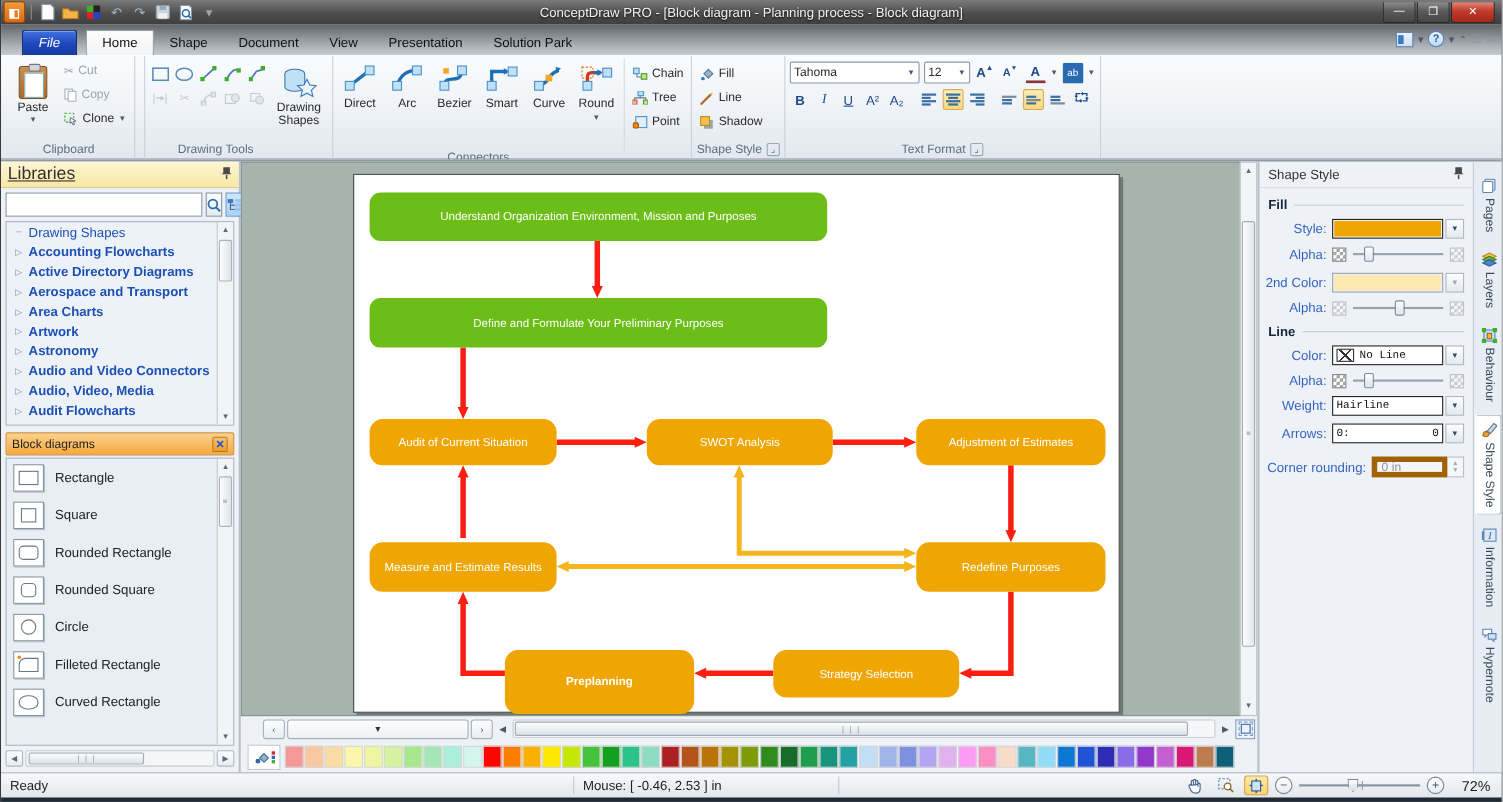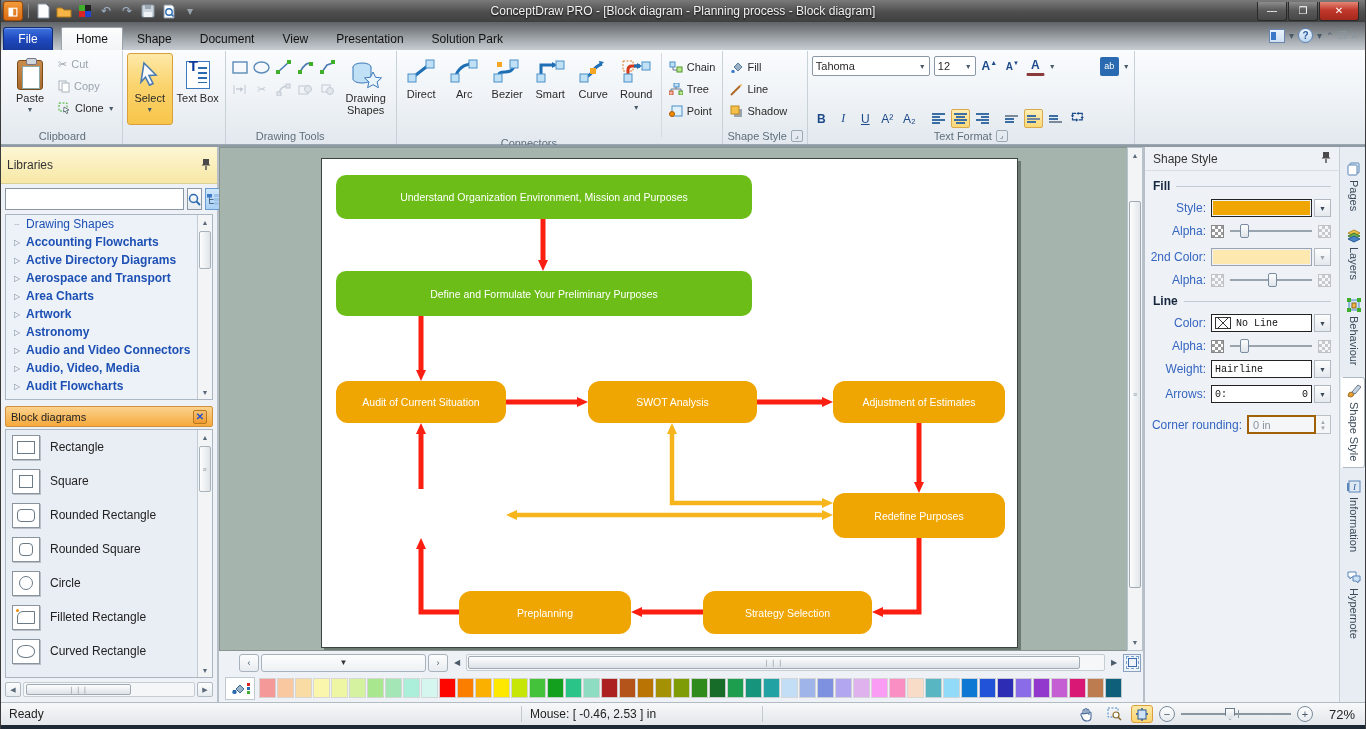--- a/index.html
+++ b/index.html
@@ -12,21 +12,21 @@
   .qat .qbtn { width:18px; height:18px; display:flex; align-items:center; justify-content:center; font-size:12px; }
   .appbtn { width:20px; height:20px; background:linear-gradient(#f39b3a,#d96a14); border:1px solid #9c4a08; border-radius:3px; display:flex; align-items:center; justify-content:center; color:#fff; font-weight:bold; font-size:11px;}
   .qsep { width:1px; height:14px; background:#8a8a8a; margin:0 2px; }
   .ttext { position:absolute; left:0; right:0; text-align:center; text-shadow:0 1px 2px #000; pointer-events:none; }
   .winbtns { margin-left:auto; display:flex; z-index:2; }
   .winbtn { width:30px; height:19px; border:1px solid #2a2a2a; border-top:none; background:linear-gradient(#8d8d8d,#5a5a5a 45%,#474747); color:#fff; display:flex; align-items:center; justify-content:center; font-size:10px; border-radius:0 0 3px 3px; margin-right:1px;}
   .winbtn.close { width:40px; background:linear-gradient(#e48776,#c1392b 45%,#a5281c); margin-right:6px;}
 
   
   .tabrow { height:28px; background:linear-gradient(#606468,#aab0b5 70%,#c7ccd1); display:flex; align-items:flex-end; position:relative; flex:0 0 auto;}
-  .filetab { margin:0 8px 0 2px; width:50px; height:23px; background:linear-gradient(#3f74e0,#1f49c0 50%,#173a9e); border:1px solid #0e2a78; border-bottom:none; border-radius:3px 3px 0 0; color:#fff; font-size:12px; display:flex; align-items:center; justify-content:center; box-shadow:inset 0 1px 0 #7aa0f0;}
+  .filetab { margin:0 8px 0 19px; width:50px; height:23px; background:linear-gradient(#3f74e0,#1f49c0 50%,#173a9e); border:1px solid #0e2a78; border-bottom:none; border-radius:3px 3px 0 0; color:#fff; font-size:12px; display:flex; align-items:center; justify-content:center; box-shadow:inset 0 1px 0 #7aa0f0;font-style:italic;}
   .rtab { height:23px; padding:0 14px; font-size:12px; color:#111; display:flex; align-items:center; }
   .rtab.active { background:linear-gradient(#fdfdfd,#f2f4f6); border:1px solid #9aa2aa; border-bottom:none; border-radius:2px 2px 0 0; }
   .tabrow-icons { position:absolute; right:6px; top:6px; display:flex; align-items:center; gap:4px; color:#4a5a6a; font-size:10px;}
   .tri-icon { width:16px; height:14px; border:1px solid #6a86b0; background:linear-gradient(#eaf2fb,#cfe0f2); display:flex;}
   .tri-icon i { display:block; width:5px; margin:2px 1px; background:#3a78c8;}
   .help-icon { width:15px; height:15px; border-radius:50%; background:linear-gradient(#eef5fd,#bcd6ef); border:1px solid #5a85b8; color:#2a5a9a; font-weight:bold; font-size:10px; display:flex; align-items:center; justify-content:center;}
 
   
   .ribbon { height:95px; background:linear-gradient(#fafcfe,#eef2f6 55%,#e2e8ee); border-bottom:1px solid #9aa6b0; display:flex; padding:1px 2px 0 2px; flex:0 0 auto; font-size:11px; color:#2a2a2a;}
   .rgroup { display:flex; flex-direction:column; border-right:1px solid #c9d1d8; padding:2px 4px 0 4px; }
@@ -60,21 +60,21 @@
   .launcher { width:12px; height:12px; border:1px solid #9aa8b4; border-radius:2px; color:#5a6a7a; font-size:8px; line-height:10px; text-align:center;}
   .gallery { display:flex; gap:8px; padding:6px 4px 0 6px; }
   .gcard { width:62px; height:46px; background:#fff; border:1px solid #c2c8ce; box-shadow:0 0 0 1px #e8ecf0 inset; padding:3px 4px; color:#8a8f94; }
   .gscroll { width:15px; height:52px; margin-top:6px; border:1px solid #c2c8ce; background:linear-gradient(#fcfdfe,#eef1f4); display:flex; flex-direction:column; }
   .gscroll span { flex:1; display:flex; align-items:center; justify-content:center; font-size:7px; color:#7a8694; border-bottom:1px solid #dde2e6;}
 
   
   .main { flex:1; display:flex; min-height:0; border-top:2px solid #8f9aa4; background:#dfe5ea;}
   
   .leftpanel { width:218px; background:#eef2f7; border-right:2px solid #b7c0c9; display:flex; flex-direction:column; }
-  .lp-header { height:37px; background:linear-gradient(#fdf6d4,#f7e8a6); border-bottom:1px solid #d8cf9a; display:flex; align-items:center; padding:0 6px; font-size:12px; color:#333;}
+  .lp-header { height:24px; background:linear-gradient(#fdf6d4,#f7e8a6); border-bottom:1px solid #d8cf9a; display:flex; align-items:center; padding:0 6px; font-size:16px; color:#333;text-decoration:underline;}
   .searchrow { display:flex; align-items:center; gap:3px; padding:4px 4px; }
   .searchbox { flex:1; height:22px; background:#fff; border:1px solid #8a98a6; }
   .sbtn { width:26px; height:22px; border:1px solid #8a98a6; background:linear-gradient(#fdfdfd,#e8ecf0); display:flex; align-items:center; justify-content:center;}
   .sbtn.blue { background:linear-gradient(#cfe6fb,#a9d0f5); border-color:#6a9cd0; }
   .liblist { height:186px; margin:0 4px; background:#edf2f8; border:1px solid #aab6c2; overflow:hidden; position:relative; }
   .libitem { height:18px; display:flex; align-items:center; font-size:12px; color:#1d50b4; padding-left:6px; gap:4px; white-space:nowrap;}
   .libitem b{ font-weight:bold; }
   .exp { color:#7a8a9a; font-size:8px; width:10px; text-align:center;}
   .lib-vsb { position:absolute; right:0; top:0; bottom:0; width:15px; background:#f2f4f6; border-left:1px solid #c2cad2; }
   .lib-vsb .th { position:absolute; left:1px; right:1px; top:16px; height:38px; background:linear-gradient(90deg,#fdfdfd,#dfe4e8); border:1px solid #a8b2bc; border-radius:2px;}
@@ -137,21 +137,21 @@
   .pswatch { flex:1; height:18px; border:1px solid #222; display:flex; }
   .pswatch .fillc { flex:1; margin:1px;}
   .pddbtn { width:17px; height:18px; display:flex; align-items:center; justify-content:center; font-size:7px; color:#3a4a5a; border:1px solid #b0b8c2; background:linear-gradient(#fdfdfd,#e4e9ee); margin-left:2px;}
   .checker { width:13px; height:13px; border:1px solid #888; background-image:linear-gradient(45deg,#9a9a9a 25%,transparent 25%,transparent 75%,#9a9a9a 75%),linear-gradient(45deg,#9a9a9a 25%,#fff 25%,#fff 75%,#9a9a9a 75%); background-size:6px 6px; background-position:0 0,3px 3px;}
   .checker.lt { opacity:.45; }
   .slider { flex:1; height:14px; position:relative; margin:0 6px;}
   .slider::before { content:""; position:absolute; left:0; right:0; top:6px; height:2px; background:#9aa4ae;}
   .sthumb { position:absolute; top:0; width:9px; height:14px; background:linear-gradient(#fdfdfd,#dfe5ea); border:1px solid #7a8ba0; border-radius:2px;}
   .pfield { flex:1; height:18px; border:1px solid #222; background:#fff; display:flex; align-items:center; padding:0 3px; font-size:10px; color:#111; font-family:"Liberation Mono",monospace;}
   .noline-ic { width:16px; height:12px; border:1px solid #333; position:relative; margin-right:5px; background:linear-gradient(45deg,transparent 46%,#333 46%,#333 54%,transparent 54%),linear-gradient(-45deg,transparent 46%,#333 46%,#333 54%,transparent 54%);}
-  .spin { flex:1; height:19px; border:2px solid #a16207; background:#f4f6f8; color:#8a949e; display:flex; align-items:center; padding:0 4px; font-size:11px;}
+  .spin { flex:1; height:19px; border:5px solid #a16207; background:#f4f6f8; color:#8a949e; display:flex; align-items:center; padding:0 4px; font-size:11px;}
   .spinarr { width:15px; height:19px; border:1px solid #b8c0c8; border-left:none; background:#f4f6f8; display:flex; flex-direction:column; align-items:center; justify-content:center; font-size:6px; color:#a0a8b0;}
 
   
   .tabstrip { width:26px; background:#e8edf3; display:flex; flex-direction:column; padding-top:8px; gap:4px; border-left:1px solid #c6ced6;}
   .vtab { writing-mode:vertical-rl; display:flex; align-items:center; padding:6px 0; font-size:11px; color:#3a4a5a; gap:4px; border:1px solid transparent; margin-left:2px; border-radius:0 3px 3px 0;}
   .vtab svg { writing-mode:horizontal-tb; }
   .vtab.active { background:#fff; border-color:#b0bac4; border-left-color:#fff; box-shadow:-1px 0 0 #fff;}
 
   
   .statusbar { height:27px; background:linear-gradient(#f7f8f9,#e3e7eb); border-top:1px solid #b2bac2; display:flex; align-items:center; font-size:12px; color:#222; flex:0 0 auto; border-bottom:4px solid #1d2a35;}
@@ -272,37 +272,20 @@
               </svg>
               <span class="lbl">Clone</span>
               <span class="dd">▼</span>
             </div>
         </div>
       </div>
       <div class="rgroup-label">Clipboard</div>
     </div>
 
     <div class="rgroup">
-      <div class="rgroup-body">
-        <div class="bigbtn hl">
-          <span class="bic">
-              <svg width="22" height="28">
-                <path d="M5 2l12 12-7 .5 4 8-3.5 1.6-4-8L2 21z" fill="#fdfdfd" stroke="#4a7ab0" stroke-width="1.6"></path>
-              </svg>
-            </span>
-          <span>Select</span>
-            <span class="dd">▼</span>
-        </div>
-        <div class="bigbtn">
-          <span class="bic">
-              <span class="tbox-ic"></span>
-            </span>
-          <span>Text Box</span>
-        </div>
-      </div>
       <div class="rgroup-label"></div>
     </div>
 
     <div class="rgroup">
       <div class="rgroup-body">
         <div class="toolgrid">
           <span class="tg">
               <svg width="16" height="13">
                 <rect x="1" y="1" width="14" height="11" fill="none" stroke="#5a8ab8" stroke-width="1.4"></rect>
               </svg>
@@ -490,35 +473,35 @@
             </div>
         </div>
       </div>
       <div class="rgroup-label">
           <span>Shape Style</span>
           <span class="launcher">⌟</span>
         </div>
     </div>
 
     <div class="rgroup">
-      <div class="rgroup-body" style="flex-direction:column; gap:5px; align-items:stretch; padding-top:3px;justify-content:space-between;">
+      <div class="rgroup-body" style="flex-direction:column; gap:5px; align-items:stretch; padding-top:3px;">
         <div style="display:flex; gap:4px; align-items:center;">
           <div class="combo" style="width:118px;">
               <span>Tahoma</span>
               <span class="dd">▼</span>
             </div>
           <div class="combo" style="width:42px;">
               <span>12</span>
               <span class="dd">▼</span>
             </div>
           <span class="fmtbtn" style="font-weight:bold;">A<span style="font-size:7px; margin-top:-8px;">▲</span></span>
           <span class="fmtbtn" style="font-size:10px; font-weight:bold;">A<span style="font-size:6px; margin-top:-7px;">▼</span></span>
           <span class="fmtbtn" style="font-weight:bold; border-bottom:3px solid #8a3a3a;">A</span>
             <span class="dd">▼</span>
-          <span class="fmtbtn" style="background:#2a6ab0;color:#fff;font-size:9px;margin-left:40px;">ab</span>
+          <span class="fmtbtn" style="background:#2a6ab0;color:#fff;font-size:9px;">ab</span>
             <span class="dd">▼</span>
         </div>
         <div style="display:flex; gap:3px; align-items:center;">
           <span class="fmtbtn" style="font-weight:bold;">B</span>
           <span class="fmtbtn" style="font-style:italic; font-family:'Liberation Serif',serif;">I</span>
           <span class="fmtbtn" style="text-decoration:underline;">U</span>
           <span class="fmtbtn">A²</span>
           <span class="fmtbtn">A₂</span>
           <span style="width:4px;"></span>
           <span class="fmtbtn">
@@ -743,22 +726,23 @@
               <g stroke="#f6b51c" stroke-width="4.5" fill="none">
                 <path d="M350 274 V344 H501" marker-start="url(#my)" marker-end="url(#my)"></path>
                 <path d="M194 356 H501" marker-start="url(#my)" marker-end="url(#my)"></path>
               </g>
             </svg>
             <div class="node green" style="left:14px;top:16px;width:416px;height:44px;">Understand Organization Environment, Mission and Purposes</div>
             <div class="node orange" style="left:14px;top:222px;width:170px;height:42px;">Audit of Current Situation</div>
             <div class="node green" style="left:14px;top:112px;width:416px;height:45px;">Define and Formulate Your Preliminary Purposes</div>
             <div class="node orange" style="left:266px;top:222px;width:169px;height:42px;">SWOT Analysis</div>
             <div class="node orange" style="left:511px;top:222px;width:172px;height:42px;">Adjustment of Estimates</div>
+            <div class="node orange" style="left:14px;top:334px;width:170px;height:45px;">Measure and Estimate Results</div>
             <div class="node orange" style="left:511px;top:334px;width:172px;height:45px;">Redefine Purposes</div>
-            <div class="node orange" style="left:137px;top:432px;width:172px;height:43px;">Preplanning</div>
+            <div class="node orange" style="left:137px;top:432px;width:172px;height:58px;font-weight:bold;">Preplanning</div>
             <div class="node orange" style="left:381px;top:432px;width:169px;height:43px;">Strategy Selection</div>
           </div>
         </div>
         <div class="vscroll">
           <div class="arr">▲</div>
           <div class="tr">
               <div class="th">≡</div>
             </div>
           <div class="arr">▼</div>
         </div>

